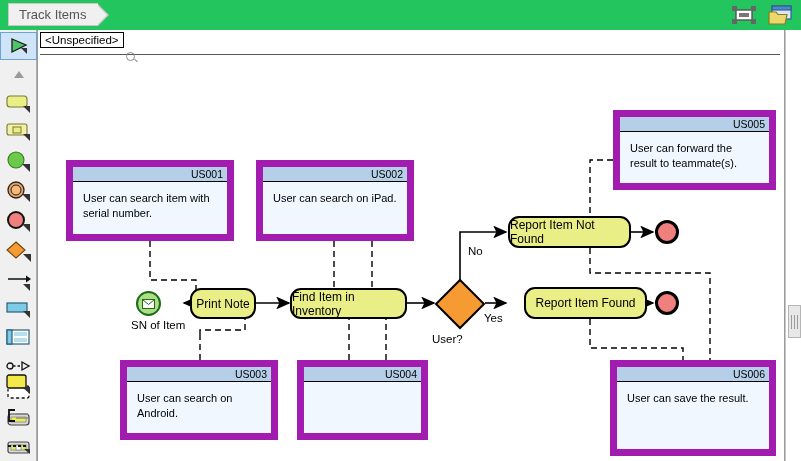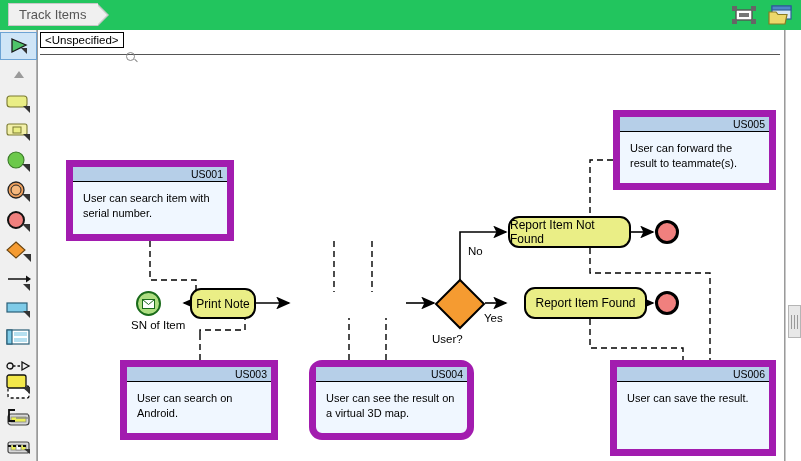--- a/index.html
+++ b/index.html
@@ -417,53 +417,59 @@
 
         <path d="M552 289 L552 318 L645 318 L645 330"></path>
       </g>
     </svg>
 
     <div class="node story" style="left:28px; top:130px; width:168px; height:81px;">
       <div class="story-hdr">US001</div>
       <div class="story-body">User can search item with serial number.</div>
     </div>
 
+    <div class="node story" style="left:218px; top:130px; width:158px; height:81px;">
+      <div class="story-hdr">US002</div>
+      <div class="story-body">User can search on iPad.</div>
+    </div>
 
     <div class="node story" style="left:575px; top:80px; width:163px; height:80px;">
       <div class="story-hdr">US005</div>
       <div class="story-body">User can forward the result to teammate(s).</div>
     </div>
 
     <div class="node story" style="left:82px; top:330px; width:158px; height:80px;">
       <div class="story-hdr">US003</div>
       <div class="story-body">User can search on Android.</div>
     </div>
 
-    <div class="node story" style="left:271px; top:330px; width:165px; height:80px;border-radius:13px;">
+    <div class="node story" style="left:259px; top:330px; width:131px; height:80px;">
       <div class="story-hdr">US004</div>
-      <div class="story-body">User can see the result on a virtual 3D map.</div>
     </div>
 
     <div class="node story" style="left:572px; top:330px; width:166px; height:96px;">
       <div class="story-hdr">US006</div>
       <div class="story-body">User can save the result.</div>
     </div>
 
     <div class="node start-ev" style="left:98px; top:261px; width:25px; height:25px;">
       <svg width="13" height="10" viewBox="0 0 13 10">
         <rect x="0.5" y="0.5" width="12" height="9" fill="#ffffff" stroke="#1a6b1a" stroke-width="1"></rect>
         <path d="M0.5 0.5 L6.5 5.5 L12.5 0.5" fill="none" stroke="#1a6b1a" stroke-width="1"></path>
       </svg>
     </div>
     <div class="lbl" style="left:84px; top:289px;margin-left:9px;">SN of Item</div>
 
     <div class="node activity" style="left:152px; top:258px; width:66px; height:31px;">
       <span>Print Note</span>
     </div>
 
+    <div class="node activity" style="left:252px; top:258px; width:117px; height:31px;">
+      <span>Find Item in Inventory</span>
+    </div>
 
     <div class="node activity" style="left:470px; top:186px; width:123px; height:32px;">
       <span>Report Item Not Found</span>
     </div>
 
     <div class="node activity" style="left:470px; top:257px; width:123px; height:32px;margin-left:16px;">
       <span>Report Item Found</span>
     </div>
 
     <div class="diamond-wrap" style="left:396px; top:248px; width:52px; height:52px;">

